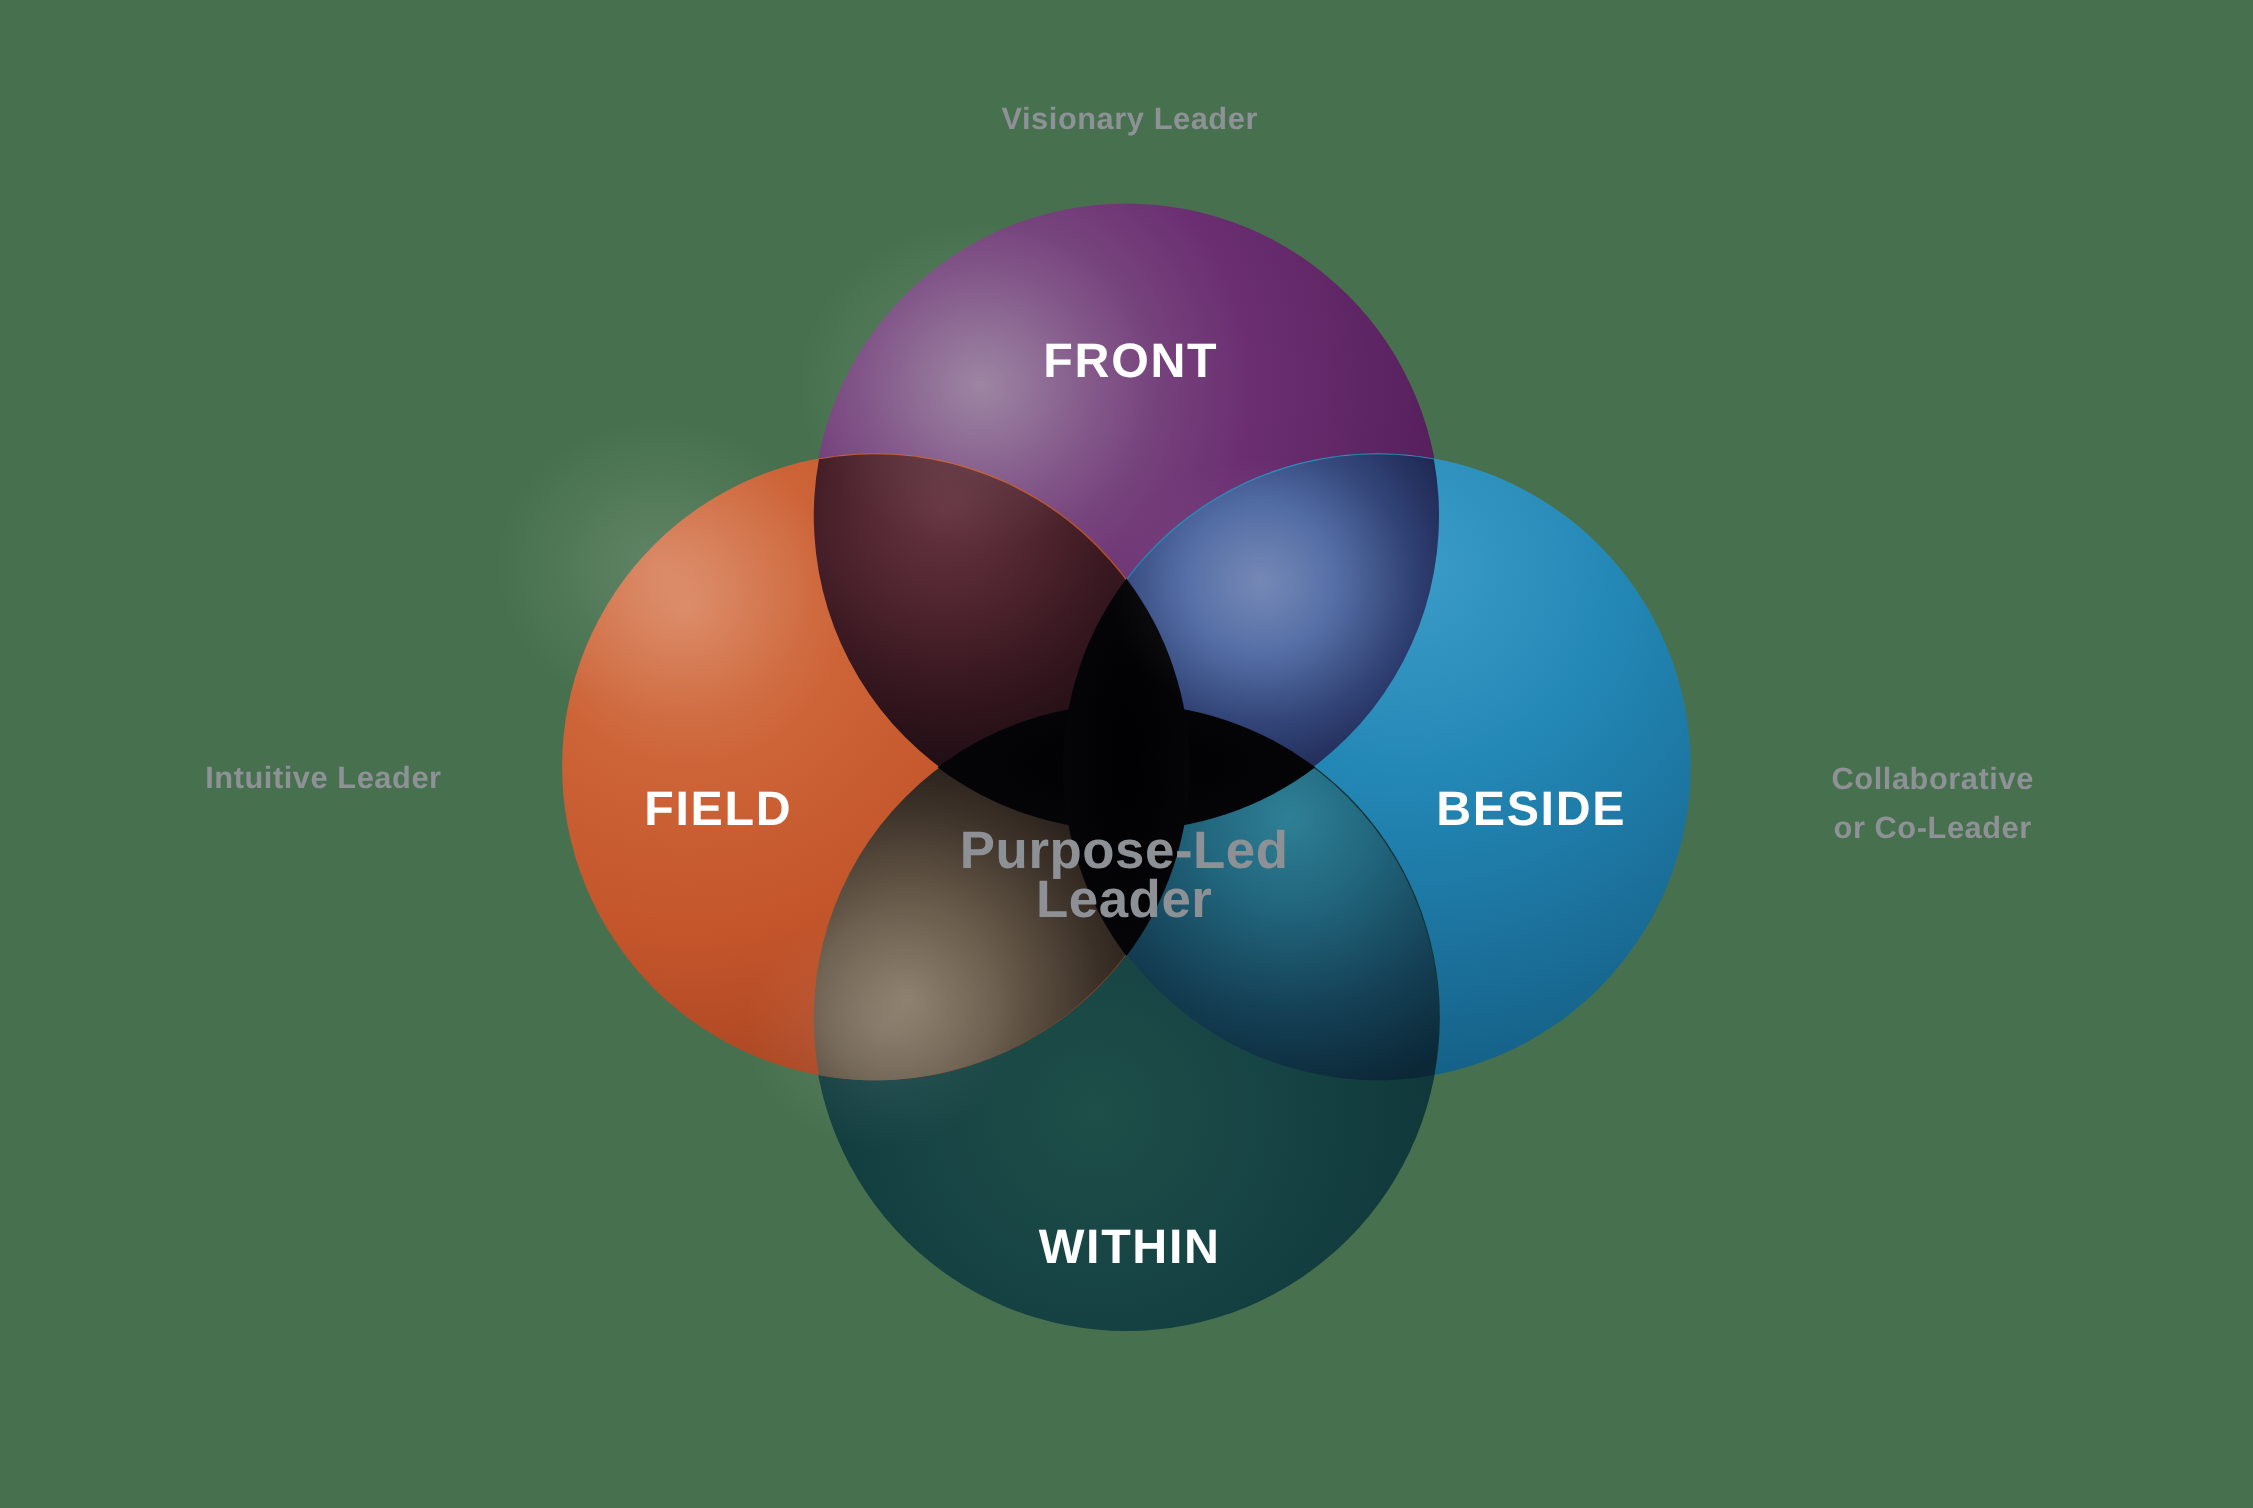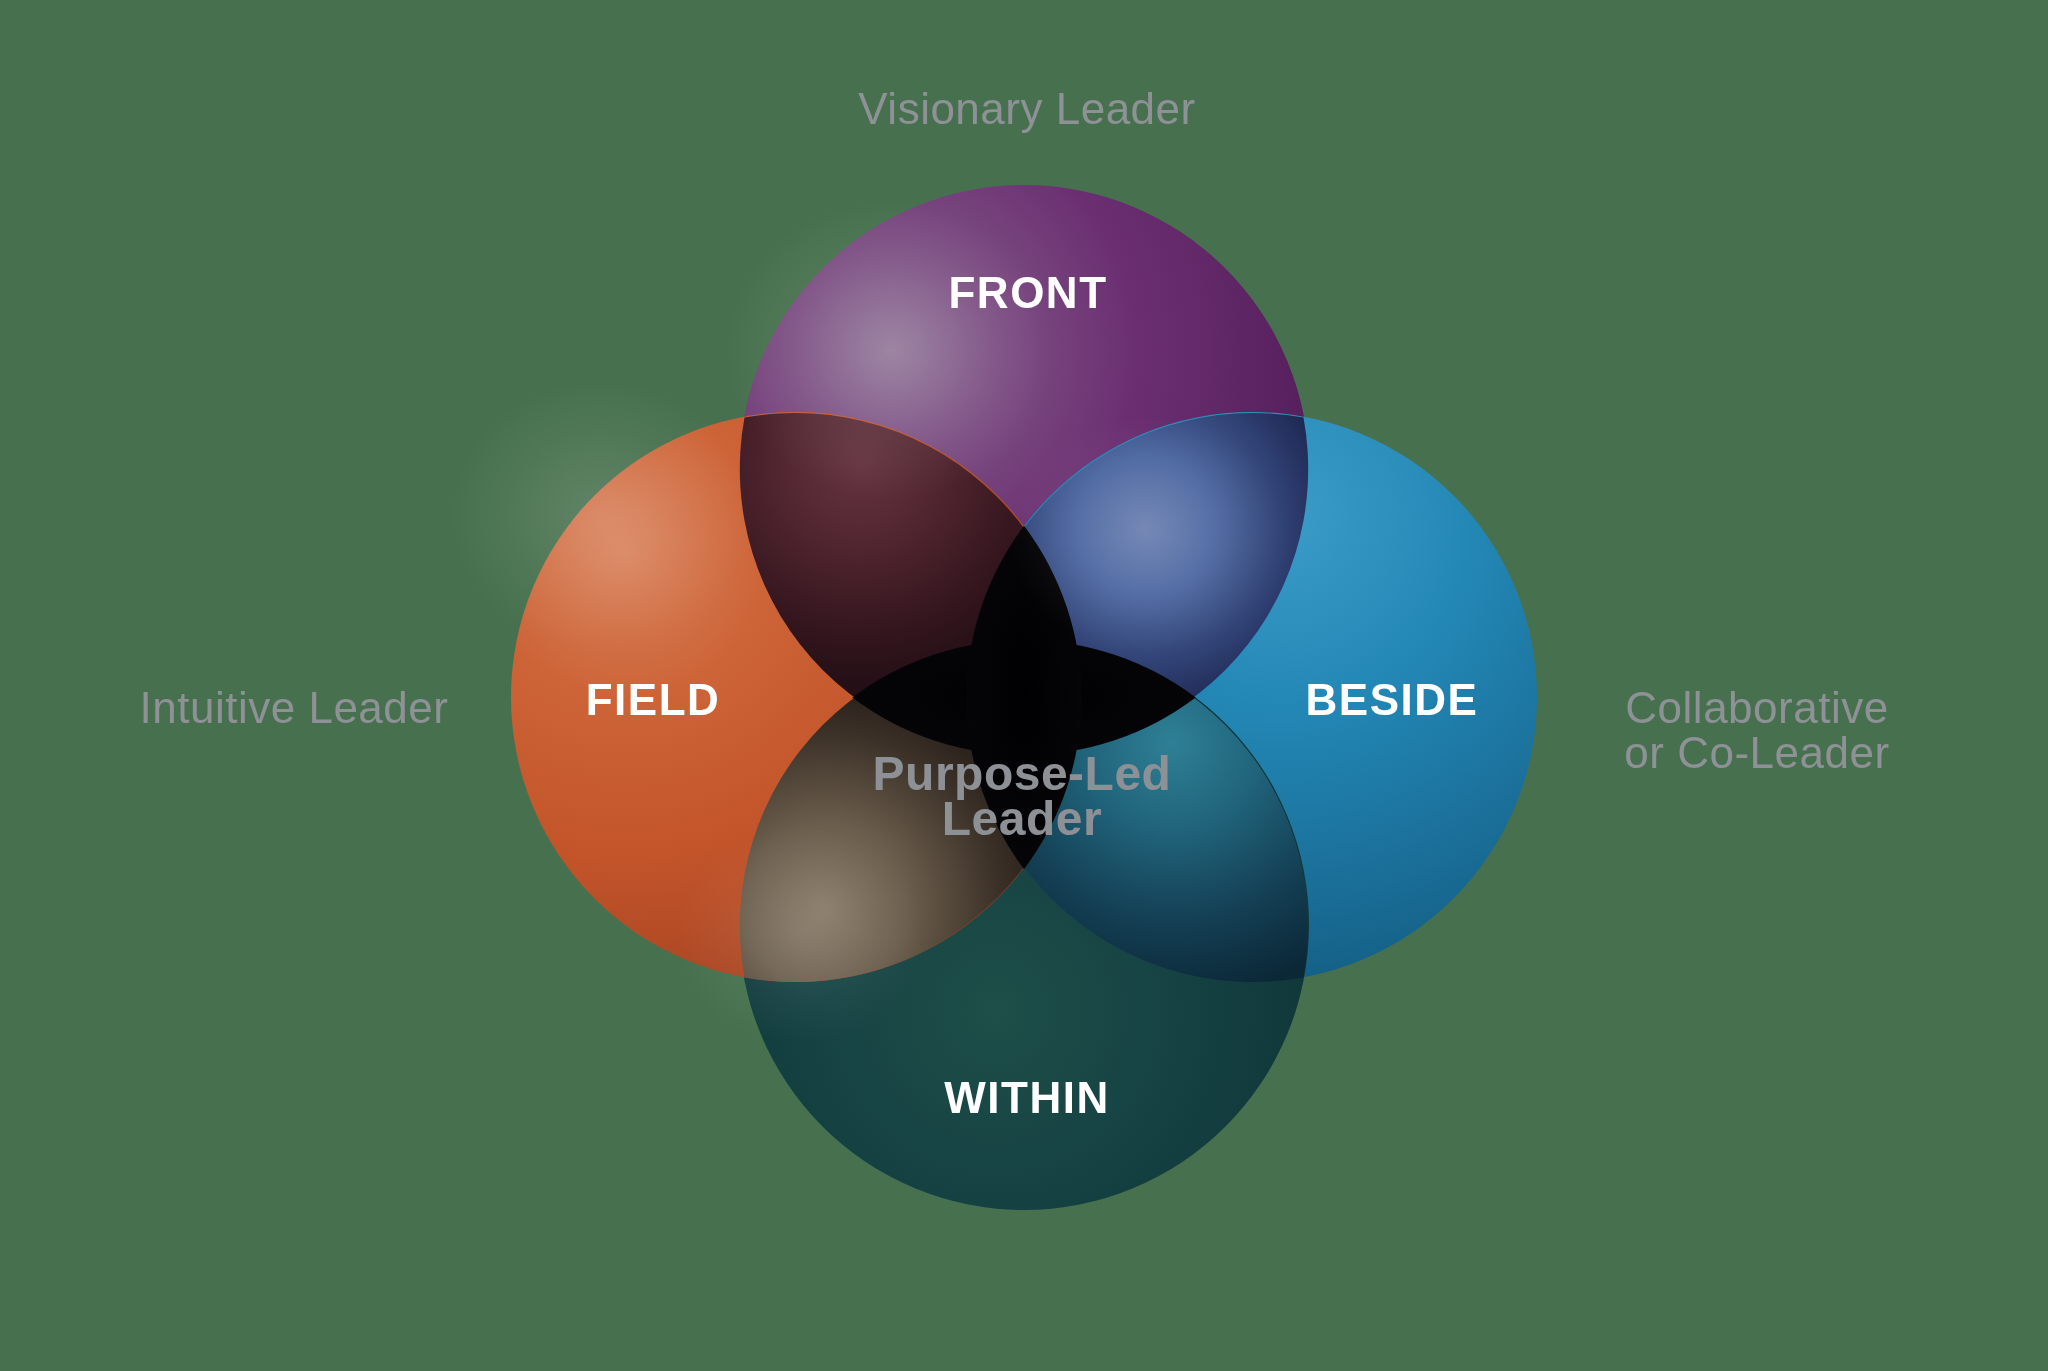--- a/index.html
+++ b/index.html
@@ -7,30 +7,31 @@
     position:relative;
     width:2048px;height:1371px;
     background:#47714E;
     overflow:hidden;
     font-family:"Liberation Sans","DejaVu Sans",sans-serif;
   }
   .venn-svg{position:absolute;left:0;top:0;width:2048px;height:1371px;display:block;}
   .label{position:absolute;transform:translate(-50%,-50%);white-space:nowrap;text-align:center;}
   .outer-label{
     color:#8E9196;
-    font-size:44px;
-    font-weight:400;
+    font-size:28px;
+    font-weight:700;
     letter-spacing:0.5px;
     line-height:45px;
   }
   .petal-label{
     color:#FFFFFF;
     font-size:44px;
     font-weight:700;
     letter-spacing:1.5px;
+    margin-top:36px;
   }
   .center-title{
     color:#FFFFFF;
     font-size:58px;
     font-weight:700;
     letter-spacing:1px;
   }
   .center-sub{
     color:#8D9196;
     font-size:48px;

